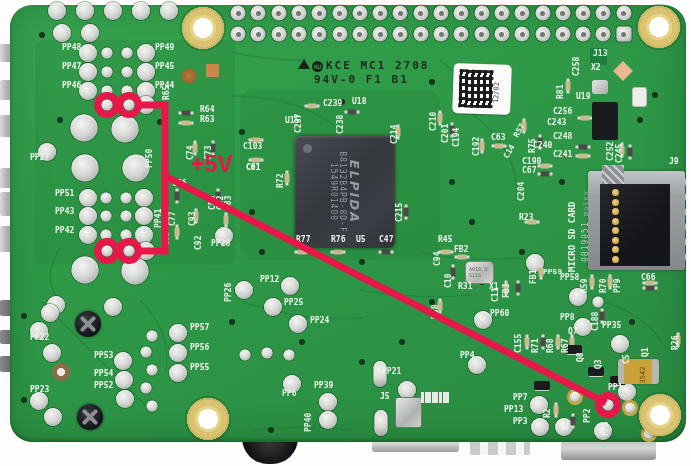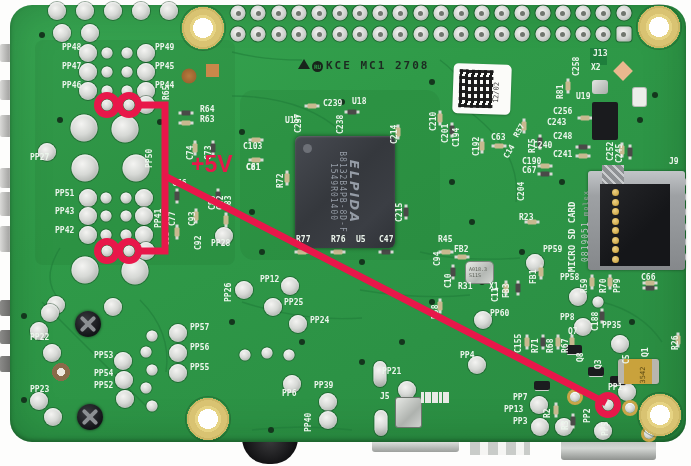--- a/index.html
+++ b/index.html
@@ -395,21 +395,21 @@
       <div class="silk" style="left: 522px; top: 171px; transform: translate(0px, -50%);">C67</div>
       <div class="silk" style="left: 522px; top: 201px; transform: translate(0px, -50%) rotate(-90deg);">C204</div>
       <div class="silk" style="left: 561px; top: 99px; transform: translate(0px, -50%) rotate(-90deg);">R81</div>
       <div class="silk" style="left: 577px; top: 76px; transform: translate(0px, -50%) rotate(-90deg);">C258</div>
       <div class="silk" style="left: 593px; top: 54px; transform: translate(0px, -50%);">J13</div>
       <div class="silk" style="left: 591px; top: 68px; transform: translate(0px, -50%);">X2</div>
       <div class="silk" style="left: 576px; top: 97px; transform: translate(0px, -50%);">U19</div>
       <div class="silk" style="left: 611px; top: 161px; transform: translate(0px, -50%) rotate(-90deg);">C252</div>
       <div class="silk" style="left: 620px; top: 163px; transform: translate(0px, -50%) rotate(-90deg);">C245</div>
       <div class="silk" style="left: 669px; top: 162px; transform: translate(0px, -50%);">J9</div>
-      <div class="silk" style="left: 543px; top: 250px; transform: translate(0px, -50%);">PP59</div>
+      <div class="silk" style="left: 543px; top: 272px; transform: translate(0px, -50%); font-family: Liberation Mono, monospace;">PP59</div>
       <div class="silk" style="left: 560px; top: 278px; transform: translate(0px, -50%);">PP58</div>
       <div class="silk" style="left: 585px; top: 293px; transform: translate(0px, -50%) rotate(-90deg);">R59</div>
       <div class="silk" style="left: 604px; top: 293px; transform: translate(0px, -50%) rotate(-90deg);">R70</div>
       <div class="silk" style="left: 618px; top: 293px; transform: translate(0px, -50%) rotate(-90deg);">PP9</div>
       <div class="silk" style="left: 641px; top: 278px; transform: translate(0px, -50%);">C66</div>
       <div class="silk" style="left: 519px; top: 218px; transform: translate(0px, -50%);">R23</div>
       <div class="silk" style="left: 438px; top: 266px; transform: translate(0px, -50%) rotate(-90deg);">C94</div>
       <div class="silk" style="left: 454px; top: 250px; transform: translate(0px, -50%);">FB2</div>
       <div class="silk" style="left: 449px; top: 288px; transform: translate(0px, -50%) rotate(-90deg);">C10</div>
       <div class="silk" style="left: 534px; top: 284px; transform: translate(0px, -50%) rotate(-90deg);">FB1</div>
@@ -495,20 +495,21 @@
       <div class="passive v" style="left: 573px; top: 421px; background: rgb(74, 74, 72);"></div>
       <div class="passive" style="left: 650px; top: 283px; background: rgb(200, 185, 143);"></div>
       <div class="transistor" style="left: 566px; top: 345px; width: 16px; height: 9px;"></div>
       <div class="transistor" style="left: 588px; top: 367px; width: 16px; height: 9px;"></div>
       <div class="transistor" style="left: 610px; top: 376px; width: 16px; height: 9px;"></div>
       <div class="transistor" style="left: 534px; top: 381px; width: 16px; height: 9px;"></div>
     </div>
 
   <div id="print">
     <span class="tri"></span><span class="ulc">RU</span><span class="l1">KCE MC1 2708</span>
+    <div class="l2">94V-0 F1 B1</div>
   </div>
 
   <div id="sticker">
     <div class="code"></div>
     <div class="num">12/02</div>
   </div>
 
   <div id="chip">
     <div class="dot"></div>
     <div class="txt">

